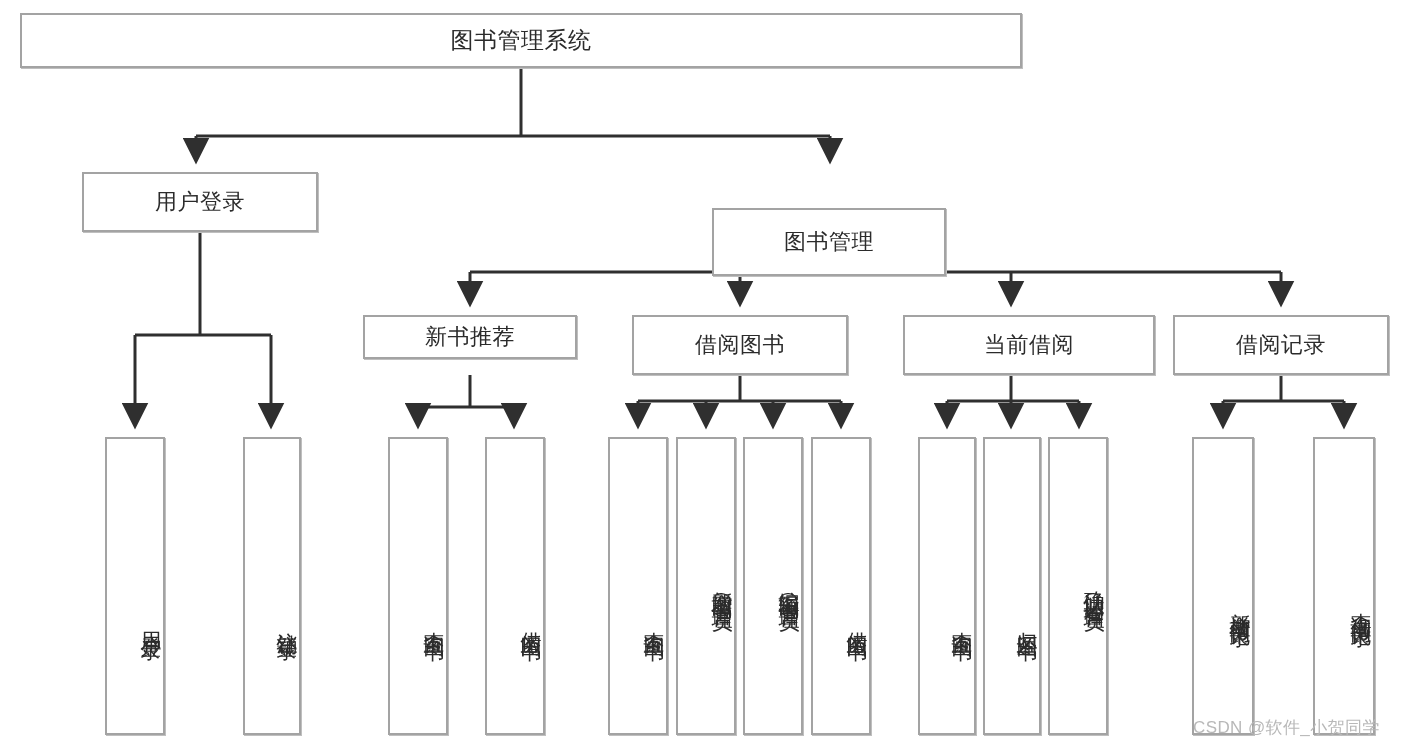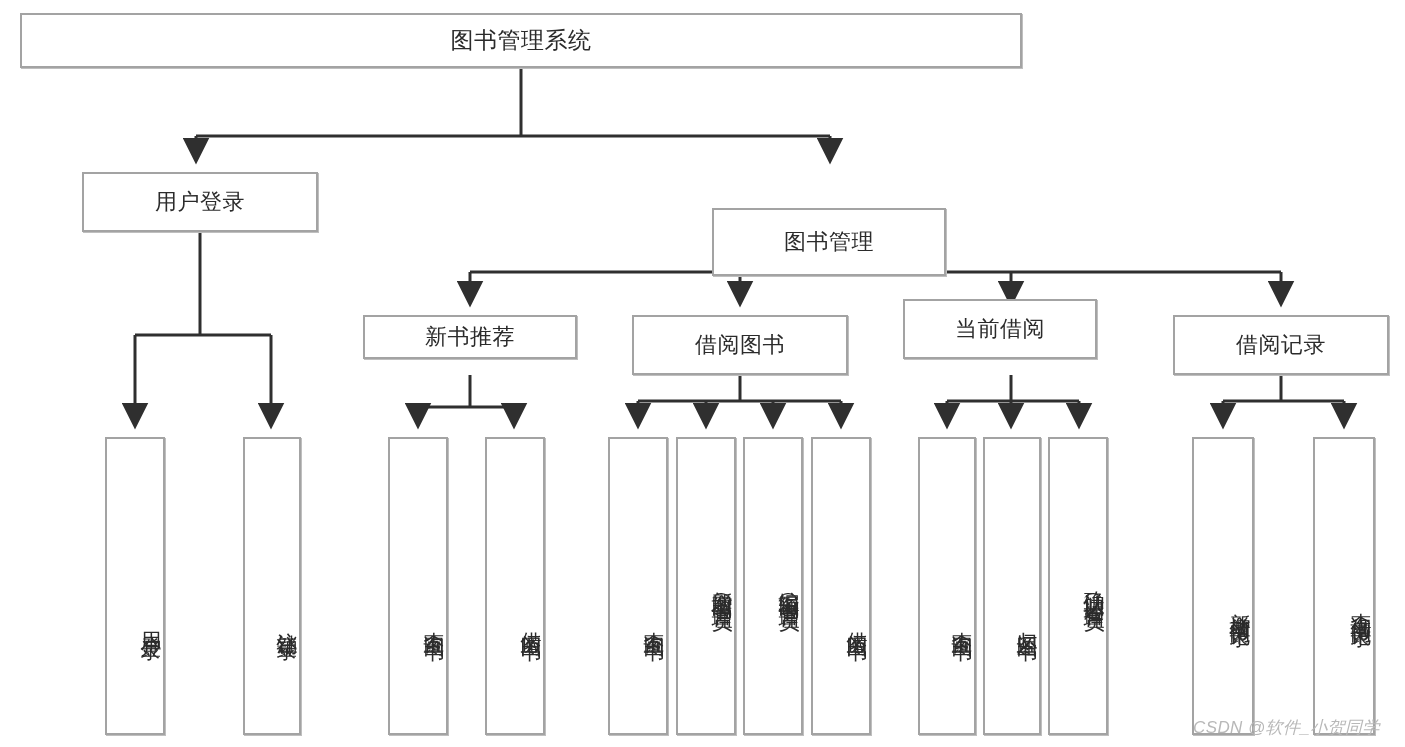--- a/index.html
+++ b/index.html
@@ -57,21 +57,20 @@
   .node.vert.tall {
     padding-top: 2px;
   }
   .watermark {
     position: absolute;
     font-size: 17px;
     color: #b8b8b8;
     white-space: nowrap;
     letter-spacing: 0.4px;
     font-family: "Liberation Sans", "DejaVu Sans", sans-serif;
-    font-style: italic;
   }
 </style>
 </head>
 <body>
 
 <div id="canvas">
 
   <svg id="edges" viewBox="0 0 1405 747" width="1405" height="747">
     <defs>
       <marker id="arrow" viewBox="0 0 12 12" refX="10" refY="6" markerWidth="9" markerHeight="9" orient="auto-start-reverse">
@@ -132,21 +131,21 @@
   <div class="node horiz" style="left:712px; top:172px; width:234px; height:68px;margin-top:36px;">
     <span>图书管理</span>
   </div>
 
   <div class="node horiz" style="left:363px; top:315px; width:214px; height:44px;">
     <span>新书推荐</span>
   </div>
   <div class="node horiz" style="left:632px; top:315px; width:216px; height:60px;">
     <span>借阅图书</span>
   </div>
-  <div class="node horiz" style="left:903px; top:299px; width:194px; height:60px;">
+  <div class="node horiz" style="left:903px; top:315px; width:252px; height:60px;">
     <span>当前借阅</span>
   </div>
   <div class="node horiz" style="left:1173px; top:315px; width:216px; height:60px;justify-content:center;">
     <span>借阅记录</span>
   </div>
 
   <div class="node vert" style="left:105px; top:437px; width:60px; height:298px; padding-top:70px;">
     <span>用户登录</span>
   </div>
   <div class="node vert" style="left:243px; top:437px; width:58px; height:298px; padding-top:70px;">

